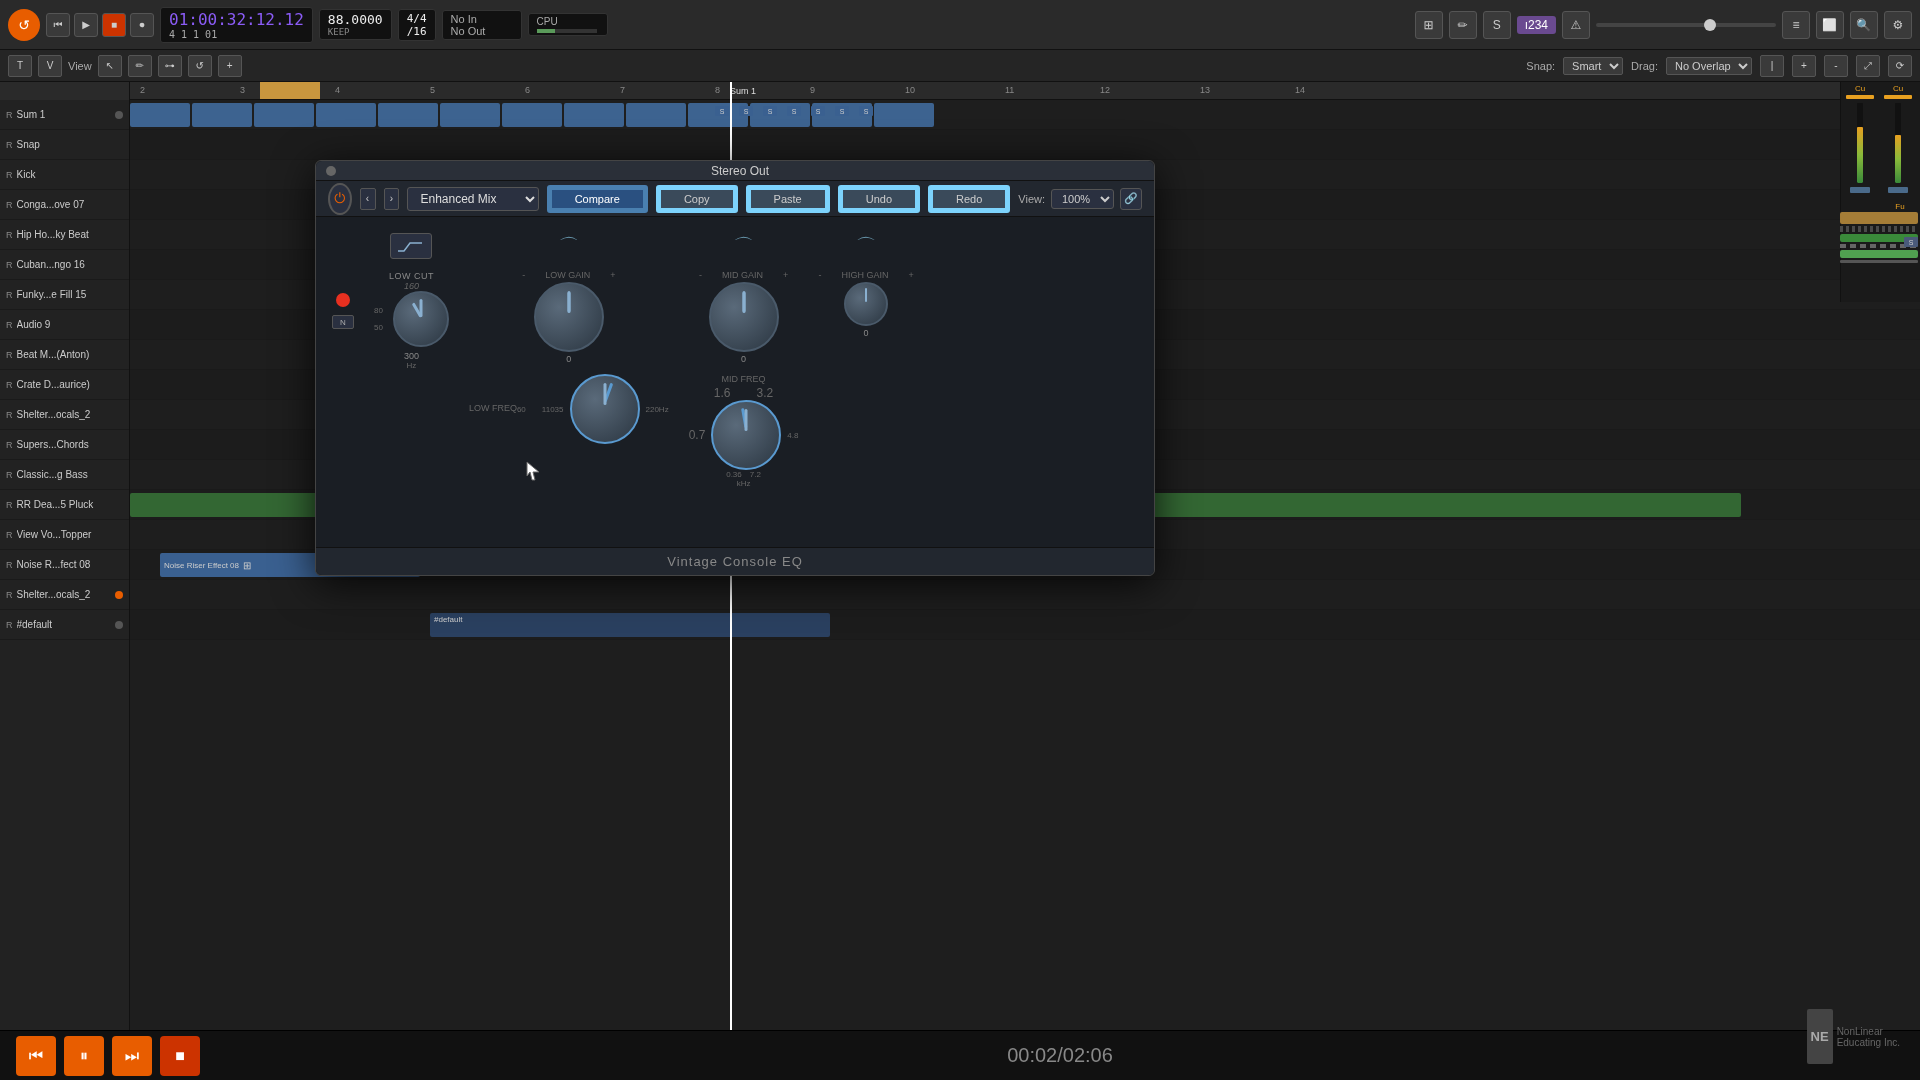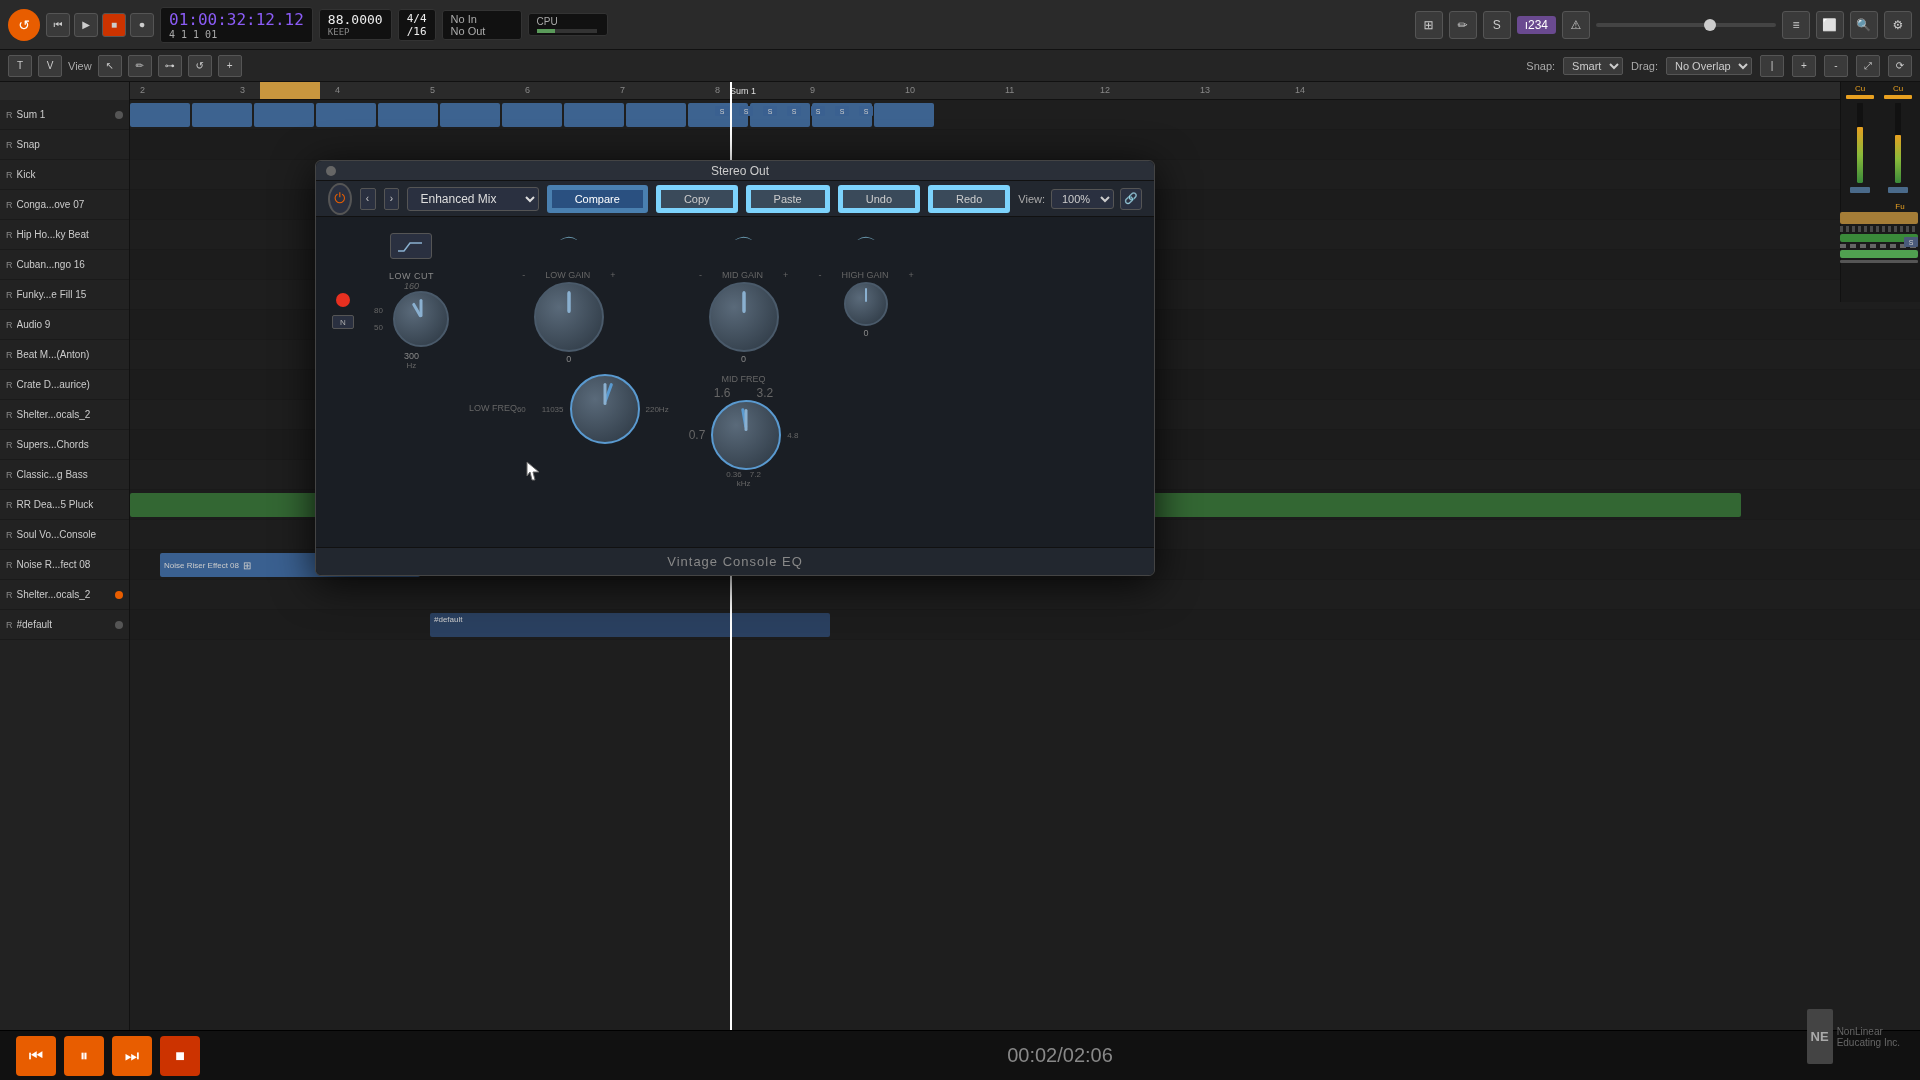--- a/index.html
+++ b/index.html
@@ -823,21 +823,21 @@
     <div class="track-item">
       <span class="track-r">R</span>
       <span class="track-name">Classic...g Bass</span>
     </div>
     <div class="track-item">
       <span class="track-r">R</span>
       <span class="track-name">RR Dea...5 Pluck</span>
     </div>
     <div class="track-item">
       <span class="track-r">R</span>
-      <span class="track-name">Soul Vo...Console</span>
+      <span class="track-name">View Vo...Topper</span>
     </div>
     <div class="track-item">
       <span class="track-r">R</span>
       <span class="track-name">Noise R...fect 08</span>
     </div>
     <div class="track-item">
       <span class="track-r">R</span>
       <span class="track-name">Shelter...ocals_2</span>
       <span class="track-dot active"></span>
     </div>

